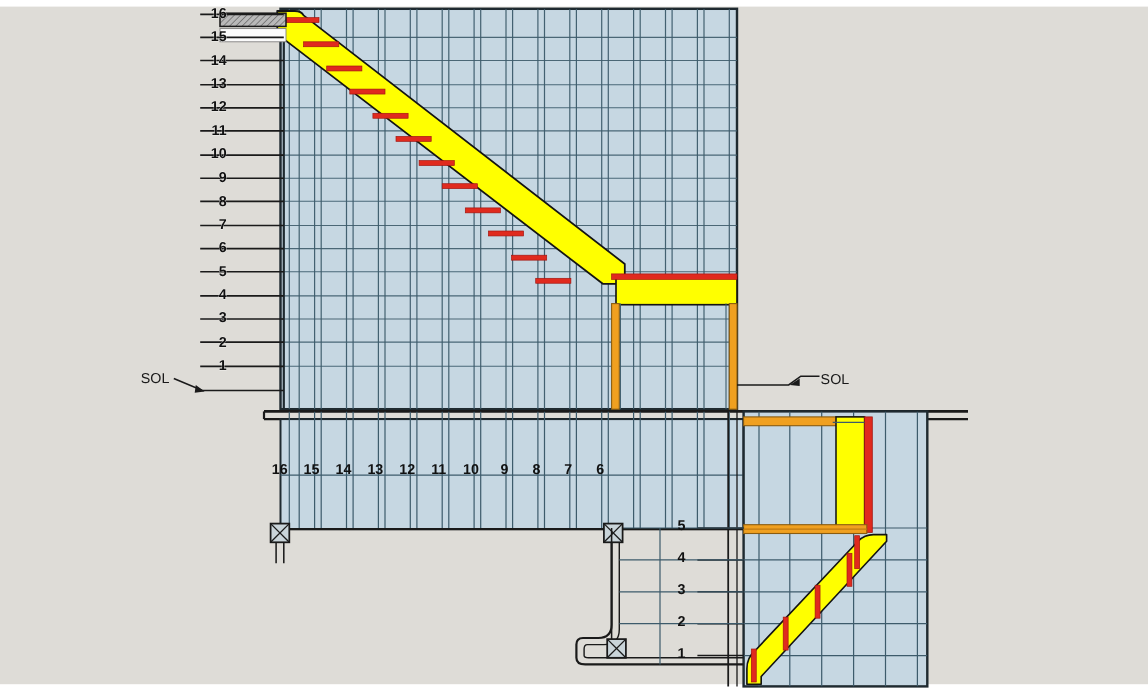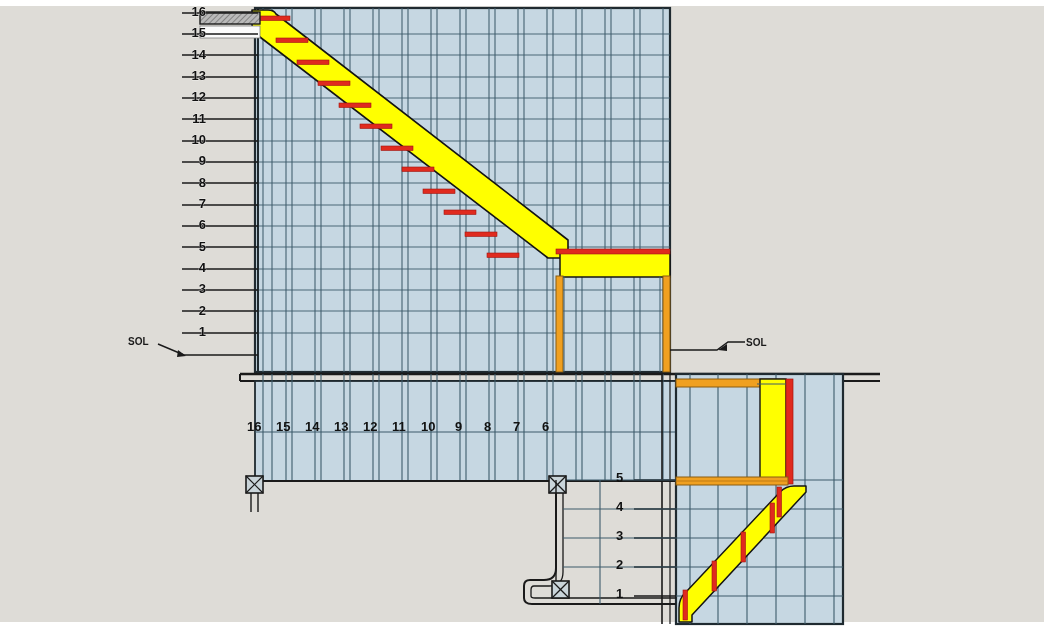--- a/index.html
+++ b/index.html
@@ -23,21 +23,21 @@
     color:#111;
     white-space:nowrap;
   }
   .lvl{
     font-size:13px;font-weight:bold;
     -webkit-text-stroke:0.4px #ffffff;
     paint-order:stroke fill;
     text-align:right;
     letter-spacing:0px;
   }
-  .sol{font-size:10px;font-weight:bold;color:#1a1a1a;}
+  .sol{font-size:13px;font-weight:normal;color:#1a1a1a;}
   .numtxt{font-size:13px;font-weight:bold;}
 </style>
 </head>
 <body>
 
 <div id="stage">
 
   <div class="white-band" style="top:0;height:6px;"></div>
   <div class="white-band" style="bottom:0;height:10px;"></div>
 

